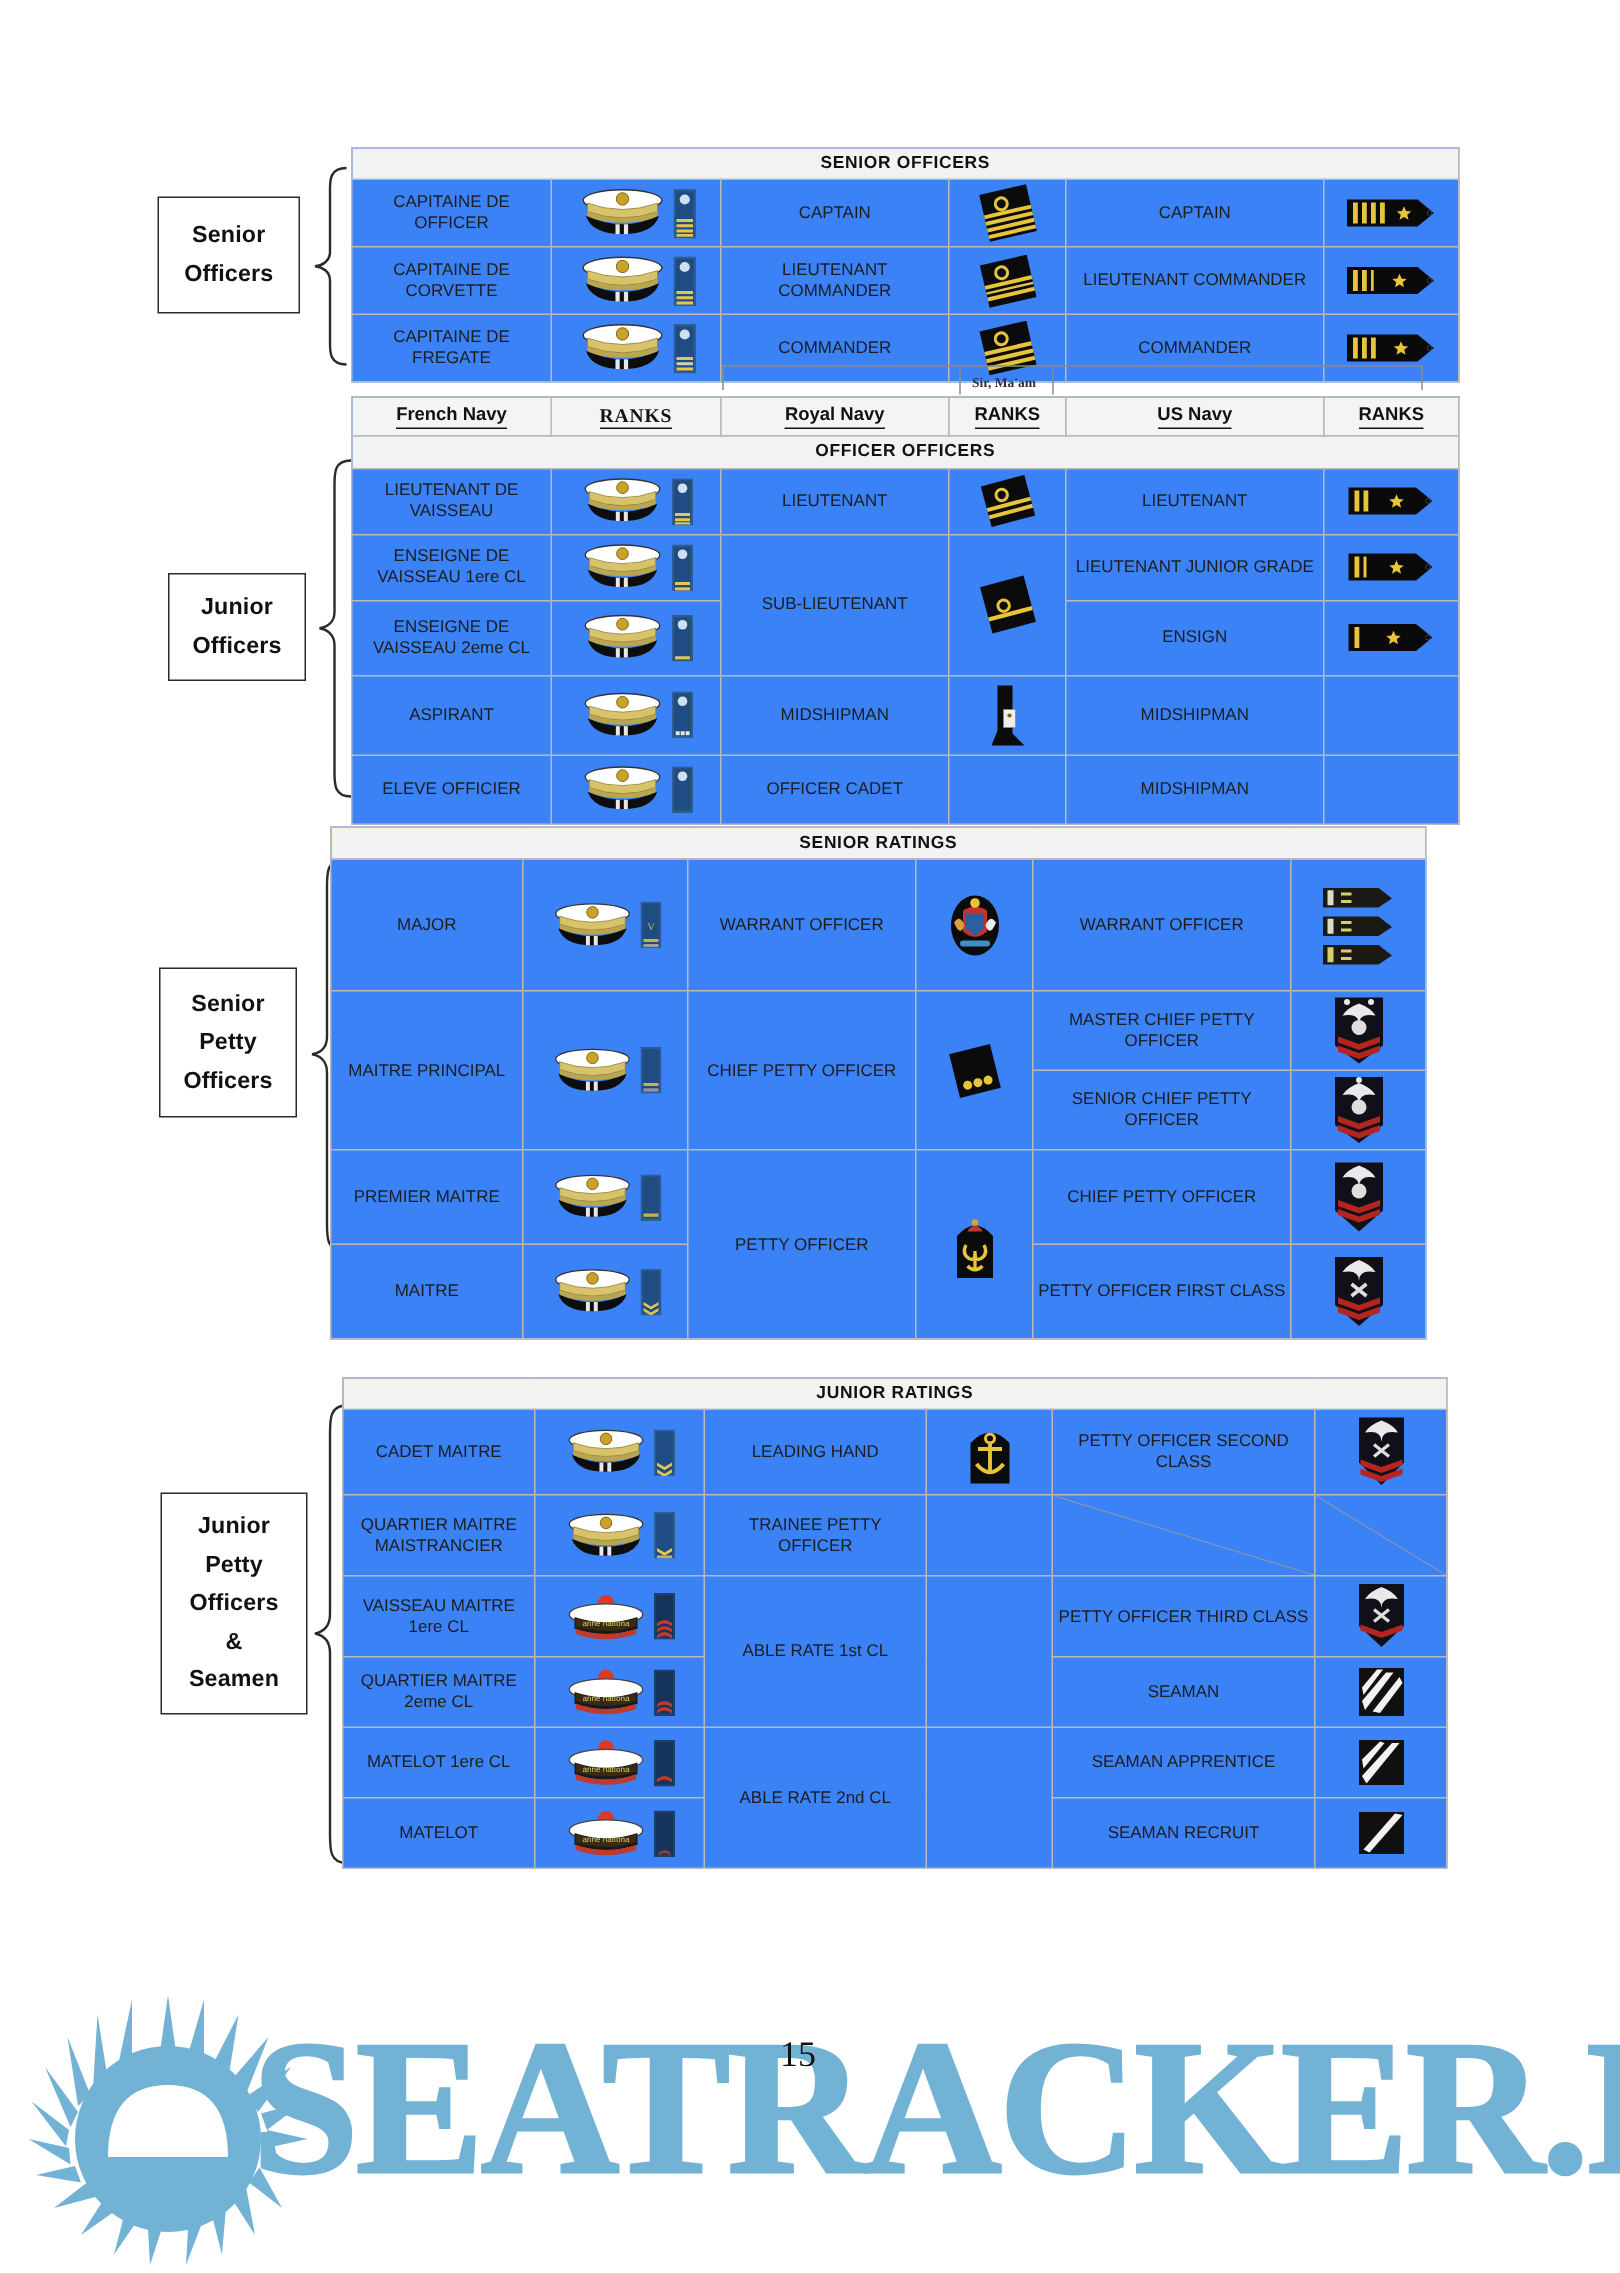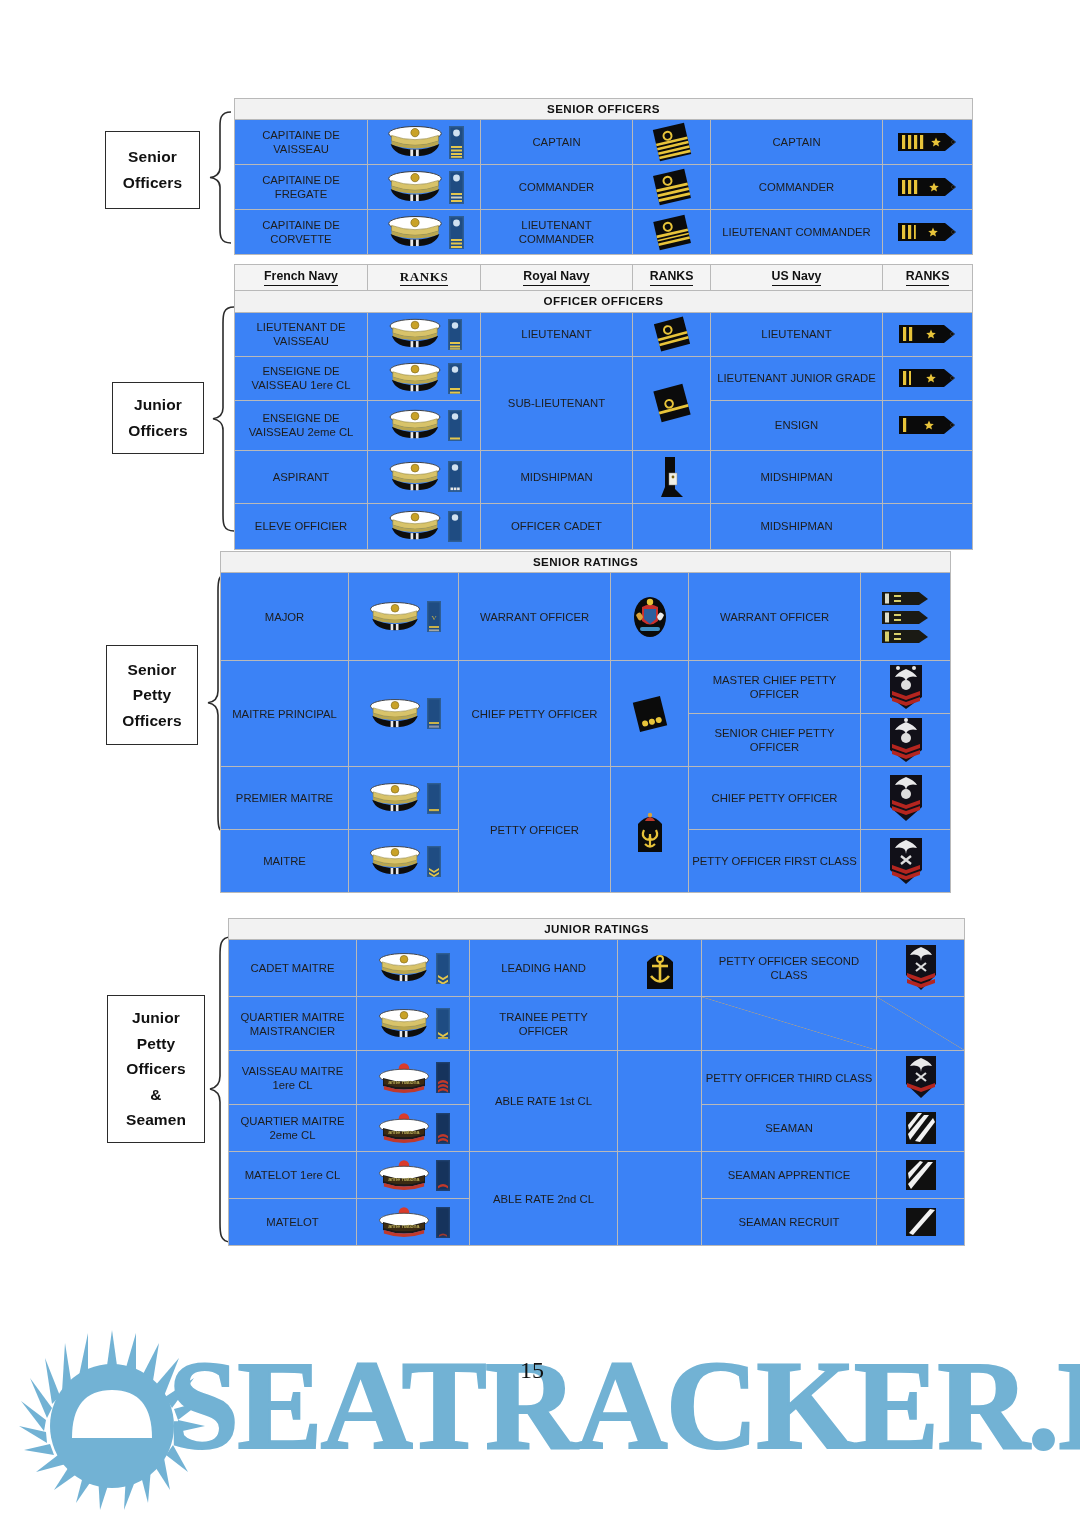--- a/index.html
+++ b/index.html
@@ -209,21 +209,21 @@
       <col style="width:78px">
         <col style="width:172px">
         <col style="width:90px">
     </colgroup>
     <tbody>
         <tr class="sectionhdr">
       <td colspan="6">SENIOR OFFICERS</td>
     </tr>
 
     <tr style="height:43px">
-      <td class="txt">CAPITAINE DE VAISSEAU</td>
+      <td class="txt">CAPITAINE DE OFFICER</td>
       <td>
         <div class="ins">
           <svg width="60" height="34">
                 <use href="#fr-cap" x="0" y="0" width="60" height="34"></use>
               </svg>
           <svg width="15" height="33">
             <rect x="0" y="0" width="15" height="33" fill="#2e5d93"></rect>
             <rect x="1.5" y="1.5" width="12" height="30" fill="#1f4c82"></rect>
             <circle cx="7.5" cy="7" r="3.4" fill="#cfe0f0"></circle>
             <rect x="2" y="20" width="11" height="2" fill="#e3c64d"></rect>
@@ -258,20 +258,66 @@
                 <rect x="11" y="4" width="3.2" height="14" fill="#e8c43a"></rect>
             <rect x="17" y="4" width="3.2" height="14" fill="#e8c43a"></rect>
                 <rect x="23" y="4" width="3.2" height="14" fill="#e8c43a"></rect>
             <path d="M39 6.5 l1.4 3.2 l3.4 .3 l-2.6 2.2 l.8 3.3 l-3 -1.8 l-3 1.8 l.8 -3.3 l-2.6 -2.2 l3.4 -.3 z" fill="#e8c43a"></path>
           </svg>
         </div>
       </td>
     </tr>
 
     <tr style="height:43px">
+      <td class="txt">CAPITAINE DE CORVETTE</td>
+      <td>
+        <div class="ins">
+          <svg width="60" height="34">
+                <use href="#fr-cap" x="0" y="0" width="60" height="34"></use>
+              </svg>
+          <svg width="15" height="33">
+            <rect x="0" y="0" width="15" height="33" fill="#2e5d93"></rect>
+            <rect x="1.5" y="1.5" width="12" height="30" fill="#1f4c82"></rect>
+            <circle cx="7.5" cy="7" r="3.4" fill="#cfe0f0"></circle>
+            <rect x="2" y="23" width="11" height="2" fill="#e3c64d"></rect>
+                <rect x="2" y="26.5" width="11" height="2" fill="#e3c64d"></rect>
+            <rect x="2" y="30" width="11" height="2" fill="#e3c64d"></rect>
+          </svg>
+        </div>
+      </td>
+      <td class="txt">LIEUTENANT COMMANDER</td>
+      <td>
+        <div class="ins">
+          <svg width="48" height="40">
+            <g transform="rotate(-13 24 20)">
+              <rect x="8" y="6" width="32" height="29" fill="#0b0b0b"></rect>
+              <circle cx="21" cy="14" r="4" fill="none" stroke="#e8c43a" stroke-width="2"></circle>
+              <rect x="8" y="20" width="32" height="2.6" fill="#e8c43a"></rect>
+                  <rect x="8" y="24.5" width="32" height="1.6" fill="#e8c43a"></rect>
+              <rect x="8" y="28" width="32" height="2.6" fill="#e8c43a"></rect>
+            </g>
+          </svg>
+        </div>
+      </td>
+      <td class="txt">LIEUTENANT COMMANDER</td>
+      <td>
+        <div class="ins">
+          <svg width="62" height="22">
+            <path d="M1 2 L48 2 L59 11 L48 20 L1 20 Z" fill="#0a0a0a"></path>
+            <circle cx="56" cy="11" r="1.6" fill="#0a0a0a" stroke="#444" stroke-width=".6"></circle>
+            <rect x="5" y="4" width="3.2" height="14" fill="#e8c43a"></rect>
+                <rect x="11" y="4" width="3.2" height="14" fill="#e8c43a"></rect>
+            <rect x="17" y="4" width="1.8" height="14" fill="#e8c43a"></rect>
+            <path d="M36 6.5 l1.4 3.2 l3.4 .3 l-2.6 2.2 l.8 3.3 l-3 -1.8 l-3 1.8 l.8 -3.3 l-2.6 -2.2 l3.4 -.3 z" fill="#e8c43a"></path>
+          </svg>
+        </div>
+      </td>
+    </tr>
+
+    <tr style="height:43px">
       <td class="txt">CAPITAINE DE FREGATE</td>
       <td>
         <div class="ins">
           <svg width="60" height="34">
                 <use href="#fr-cap" x="0" y="0" width="60" height="34"></use>
               </svg>
           <svg width="15" height="33">
             <rect x="0" y="0" width="15" height="33" fill="#2e5d93"></rect>
             <rect x="1.5" y="1.5" width="12" height="30" fill="#1f4c82"></rect>
             <circle cx="7.5" cy="7" r="3.4" fill="#cfe0f0"></circle>
@@ -302,69 +348,30 @@
             <path d="M1 2 L48 2 L59 11 L48 20 L1 20 Z" fill="#0a0a0a"></path>
             <circle cx="56" cy="11" r="1.6" fill="#0a0a0a" stroke="#444" stroke-width=".6"></circle>
             <rect x="5" y="4" width="3.2" height="14" fill="#e8c43a"></rect>
                 <rect x="11" y="4" width="3.2" height="14" fill="#e8c43a"></rect>
             <rect x="17" y="4" width="3.2" height="14" fill="#e8c43a"></rect>
             <path d="M37 6.5 l1.4 3.2 l3.4 .3 l-2.6 2.2 l.8 3.3 l-3 -1.8 l-3 1.8 l.8 -3.3 l-2.6 -2.2 l3.4 -.3 z" fill="#e8c43a"></path>
           </svg>
         </div>
       </td>
     </tr>
-
-    <tr style="height:43px">
-      <td class="txt">CAPITAINE DE CORVETTE</td>
-      <td>
-        <div class="ins">
-          <svg width="60" height="34">
-                <use href="#fr-cap" x="0" y="0" width="60" height="34"></use>
-              </svg>
-          <svg width="15" height="33">
-            <rect x="0" y="0" width="15" height="33" fill="#2e5d93"></rect>
-            <rect x="1.5" y="1.5" width="12" height="30" fill="#1f4c82"></rect>
-            <circle cx="7.5" cy="7" r="3.4" fill="#cfe0f0"></circle>
-            <rect x="2" y="23" width="11" height="2" fill="#e3c64d"></rect>
-                <rect x="2" y="26.5" width="11" height="2" fill="#e3c64d"></rect>
-            <rect x="2" y="30" width="11" height="2" fill="#e3c64d"></rect>
-          </svg>
-        </div>
-      </td>
-      <td class="txt">LIEUTENANT COMMANDER</td>
-      <td>
-        <div class="ins">
-          <svg width="48" height="40">
-            <g transform="rotate(-13 24 20)">
-              <rect x="8" y="6" width="32" height="29" fill="#0b0b0b"></rect>
-              <circle cx="21" cy="14" r="4" fill="none" stroke="#e8c43a" stroke-width="2"></circle>
-              <rect x="8" y="20" width="32" height="2.6" fill="#e8c43a"></rect>
-                  <rect x="8" y="24.5" width="32" height="1.6" fill="#e8c43a"></rect>
-              <rect x="8" y="28" width="32" height="2.6" fill="#e8c43a"></rect>
-            </g>
-          </svg>
-        </div>
-      </td>
-      <td class="txt">LIEUTENANT COMMANDER</td>
-      <td>
-        <div class="ins">
-          <svg width="62" height="22">
-            <path d="M1 2 L48 2 L59 11 L48 20 L1 20 Z" fill="#0a0a0a"></path>
-            <circle cx="56" cy="11" r="1.6" fill="#0a0a0a" stroke="#444" stroke-width=".6"></circle>
-            <rect x="5" y="4" width="3.2" height="14" fill="#e8c43a"></rect>
-                <rect x="11" y="4" width="3.2" height="14" fill="#e8c43a"></rect>
-            <rect x="17" y="4" width="1.8" height="14" fill="#e8c43a"></rect>
-            <path d="M36 6.5 l1.4 3.2 l3.4 .3 l-2.6 2.2 l.8 3.3 l-3 -1.8 l-3 1.8 l.8 -3.3 l-2.6 -2.2 l3.4 -.3 z" fill="#e8c43a"></path>
-          </svg>
-        </div>
-      </td>
-    </tr>
   </tbody>
     </table>
 
+  <div class="sirmaam" style="left:480px;top:238px;width:470px;height:26px;">
+    <svg width="470" height="26">
+      <path d="M2 22 L2 6 L468 6 L468 22" fill="none" stroke="#8a8a8a" stroke-width="1"></path>
+      <path d="M160 8 L160 25 M222 8 L222 25" stroke="#8a8a8a" stroke-width="1"></path>
+    </svg>
+    <span class="lbl" style="left:168px;top:12px;">Sir, Ma'am</span>
+  </div>
 
   <table class="tbl outer" style="left:234px;top:264px;width:738px;">
     <colgroup>
       <col style="width:133px">
         <col style="width:113px">
         <col style="width:152px">
       <col style="width:78px">
         <col style="width:172px">
         <col style="width:90px">
     </colgroup>

